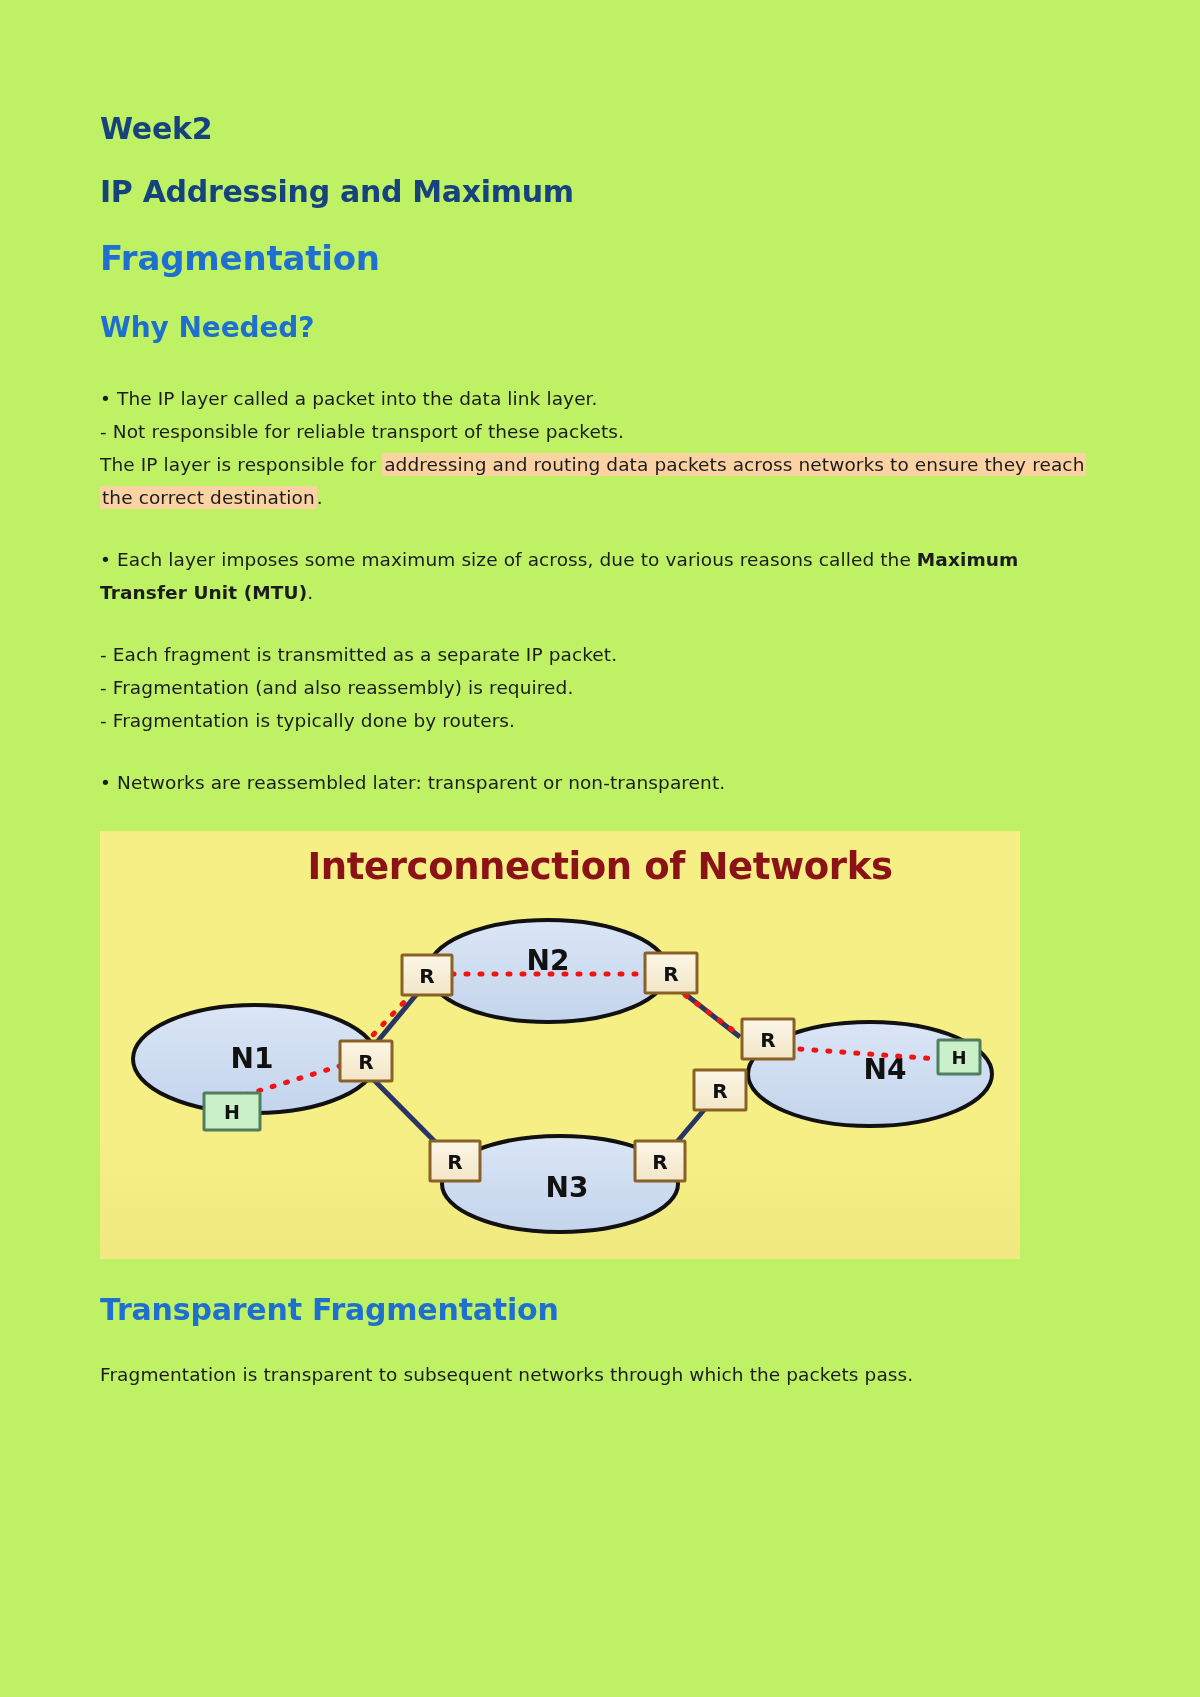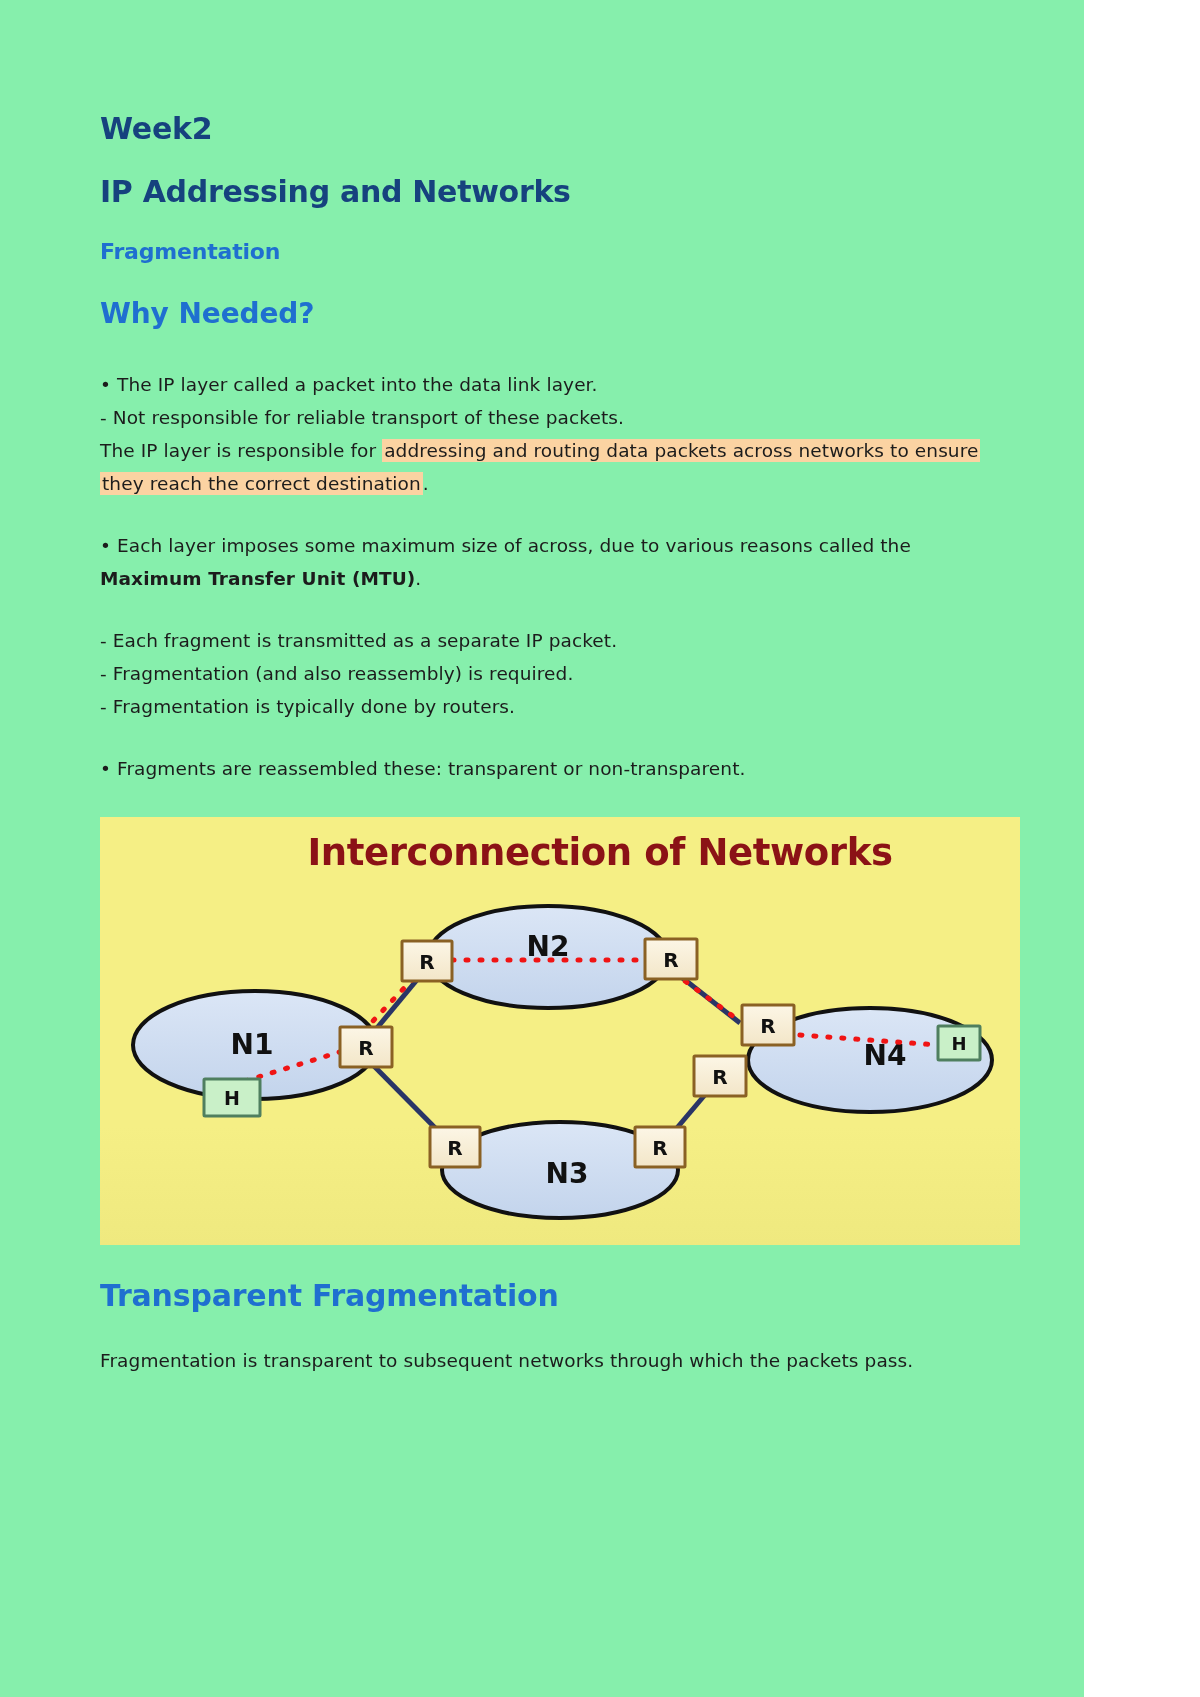--- a/index.html
+++ b/index.html
@@ -9,23 +9,23 @@
     background: #ffffff;
   }
   body {
     width: 1200px;
     height: 1697px;
     font-family: "DejaVu Sans", "Liberation Sans", sans-serif;
     color: #1a1a1a;
     overflow: hidden;
   }
   .page {
-    width: 1084px;
+    width: 1200px;
     min-height: 1697px;
-    background: #86efac;
+    background: #bef264;
     padding: 112px 100px 0 100px;
     position: relative;
   }
 
   
   h1.doc-title {
     font-size: 30px;
     line-height: 1.15;
     font-weight: 700;
     color: #16427e;
@@ -34,21 +34,21 @@
   }
   h2.doc-subtitle {
     font-size: 30px;
     line-height: 1.15;
     font-weight: 700;
     color: #16427e;
     margin: 0 0 30px 0;
     letter-spacing: -0.3px;
   }
   h3.section-heading {
-    font-size: 22px;
+    font-size: 34px;
     line-height: 1.15;
     font-weight: 600;
     color: #1f6fd0;
     margin: 0 0 34px 0;
     letter-spacing: -0.2px;
   }
   h4.sub-heading {
     font-size: 28px;
     line-height: 1.15;
     font-weight: 700;
@@ -108,42 +108,42 @@
     padding-left: 80px;
   }
   .fig-svg { position: absolute; inset: 0; }
 </style>
 </head>
 <body>
 
 <div class="page">
 
   <h1 class="doc-title">Week2</h1>
-  <h2 class="doc-subtitle">IP Addressing and Networks</h2>
+  <h2 class="doc-subtitle">IP Addressing and Maximum</h2>
   <h3 class="section-heading">Fragmentation</h3>
   <h4 class="sub-heading">Why Needed?</h4>
 
   <p class="para block">
     <span class="line">• The IP layer called a packet into the data link layer.</span>
     <span class="line">- Not responsible for reliable transport of these packets.</span>
     <span class="line"><span>The IP layer is responsible for </span><span class="hl">addressing and routing data packets across networks to ensure they reach the correct destination</span><span>.</span></span>
   </p>
 
   <p class="para block">
     <span>• Each layer imposes some maximum size of across, due to various reasons called the </span><span class="bold">Maximum Transfer Unit (MTU)</span><span>.</span>
   </p>
 
   <p class="para block">
     <span class="line">- Each fragment is transmitted as a separate IP packet.</span>
     <span class="line">- Fragmentation (and also reassembly) is required.</span>
     <span class="line">- Fragmentation is typically done by routers.</span>
   </p>
 
   <p class="para block">
-    <span class="line">• Fragments are reassembled these: transparent or non-transparent.</span>
+    <span class="line">• Networks are reassembled later: transparent or non-transparent.</span>
   </p>
 
   <div class="figure">
     <div class="fig-title">Interconnection of Networks</div>
 
     <svg class="fig-svg" viewBox="0 0 920 428" width="920" height="428">
       <defs>
         <linearGradient id="cloudGrad" x1="0" y1="0" x2="0" y2="1">
           <stop offset="0%" stop-color="#dbe6f6"></stop>
           <stop offset="100%" stop-color="#c3d4ec"></stop>

